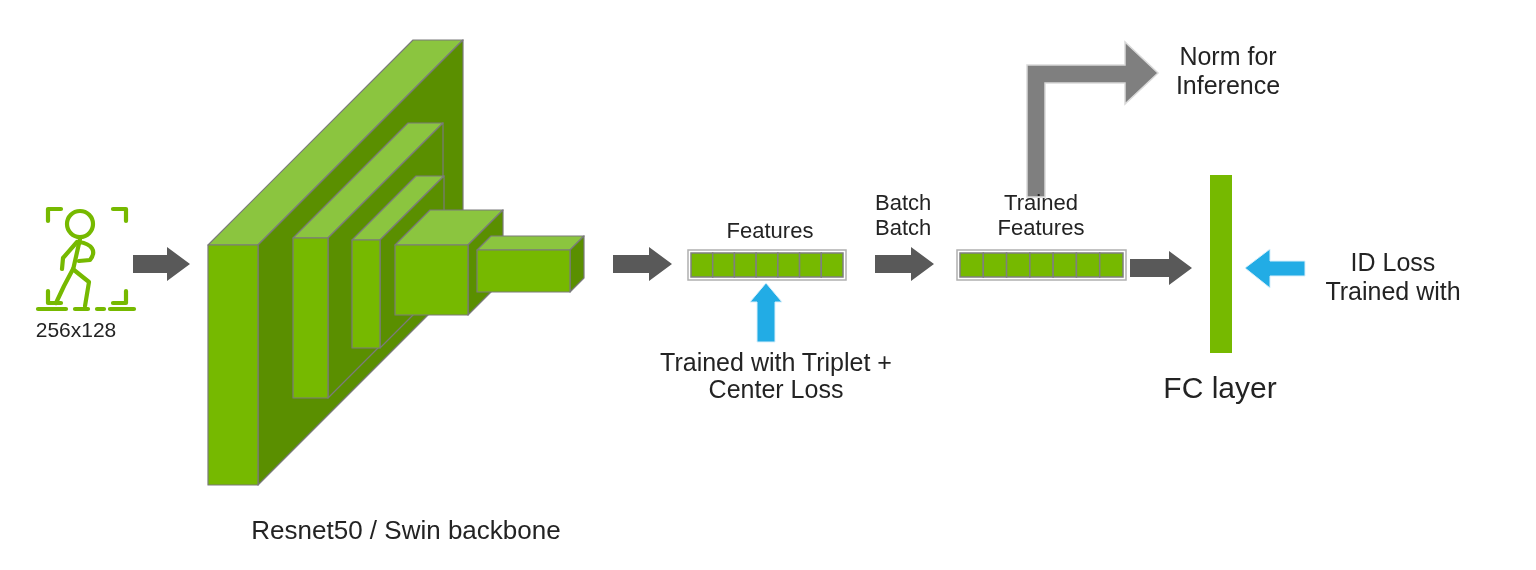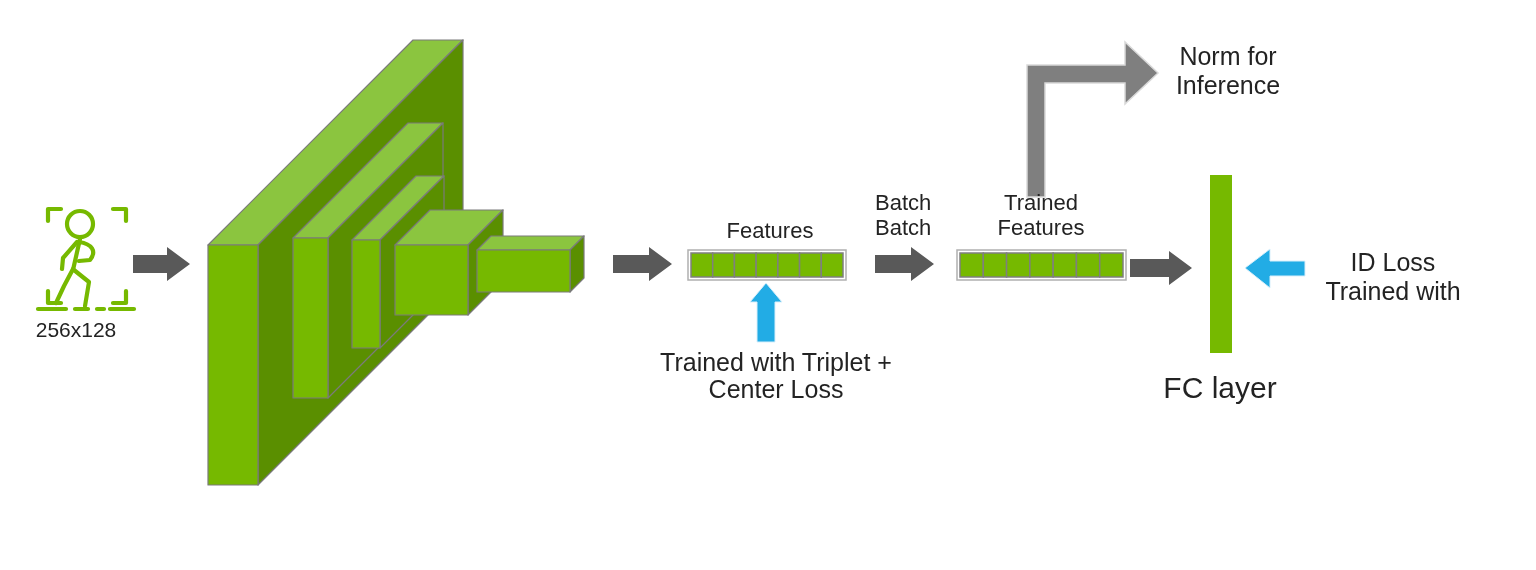--- a/index.html
+++ b/index.html
@@ -112,20 +112,21 @@
 
     <polygon class="darrow" points="1130,259 1169,259 1169,251 1192,268 1169,285 1169,277 1130,277"></polygon>
 
     <rect class="fcbar" x="1210" y="175" width="22" height="178"></rect>
 
     <polygon class="barrow" points="1245,268 1270,249 1270,261 1305,261 1305,276 1270,276 1270,288"></polygon>
   </svg>
 
   <div class="lbl" style="left:76px;top:318px;font-size:21px;">256x128</div>
 
+  <div class="lbl" style="left:406px;top:515px;font-size:26px;">Resnet50 / Swin backbone</div>
 
   <div class="lbl" style="left:770px;top:218px;font-size:22px;">Features</div>
 
   <div class="lbl left" style="left:875px;top:190px;font-size:22px;line-height:25px;">
     <div>Batch</div>
     <div>Batch</div>
   </div>
 
   <div class="lbl" style="left:1041px;top:190px;font-size:22px;line-height:25px;">
     <div>Trained</div>

